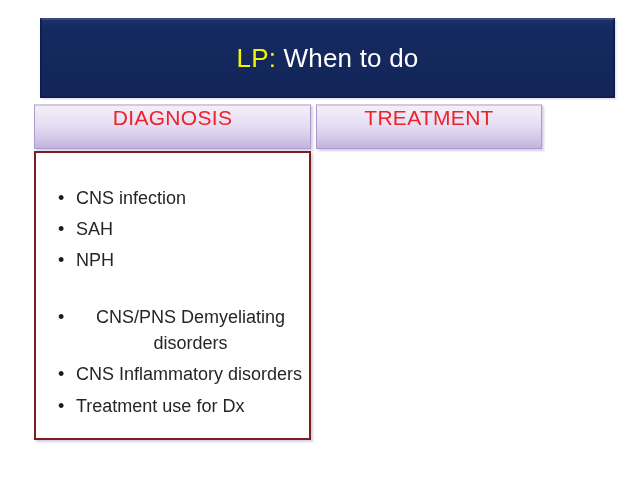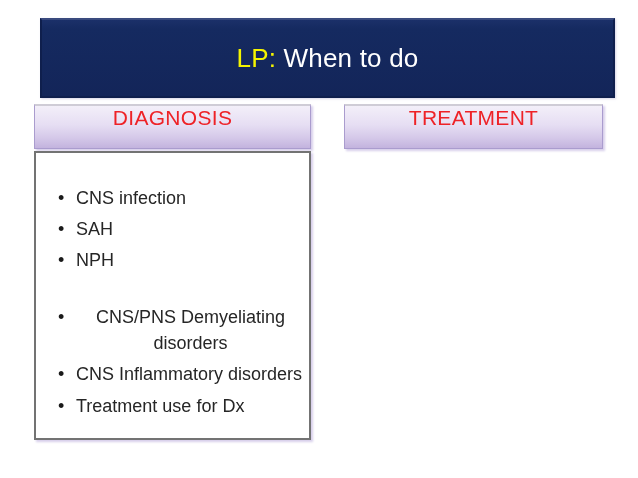--- a/index.html
+++ b/index.html
@@ -33,40 +33,40 @@
     white-space: pre;
   }
   .title-lp { color: #f4f400; }
   .title-rest { color: #ffffff; }
 
   .panel {
     position: absolute;
     top: 104px;
   }
   .panel-diagnosis { left: 34px;  width: 277px; }
-  .panel-treatment { left: 344px; width: 259px; }
+  .panel-treatment { left: 316px; width: 226px; }
 
   .panel-header {
     height: 42px;
     background: linear-gradient(#f3eff9 0%, #e6def3 45%, #d5c9e9 75%, #c3b3de 100%);
     border: 1px solid #aa9cce;
     border-top: 2px solid #cfccd6;
     display: flex;
     justify-content: center;
     box-shadow: 2px 2px 2px rgba(205,195,230,0.8);
     margin-bottom: 2px;
   }
   .panel-header span {
     color: #ee2227;
     font-size: 21px;
     letter-spacing: 0.3px;
   }
   .panel-body {
     background: #ffffff;
-    border: 2px solid #737373;
+    border: 2px solid #7f1d1d;
     box-shadow: 2px 2px 2px rgba(205,195,230,0.8);
     padding: 32px 4px 14px 8px;
   }
   .panel-diagnosis .panel-body { min-height: 228px; }
   .panel-treatment .panel-body { min-height: 222px; }
 
   ul.bullets {
     margin: 0;
     padding: 0 0 0 14px;
     list-style: none;

